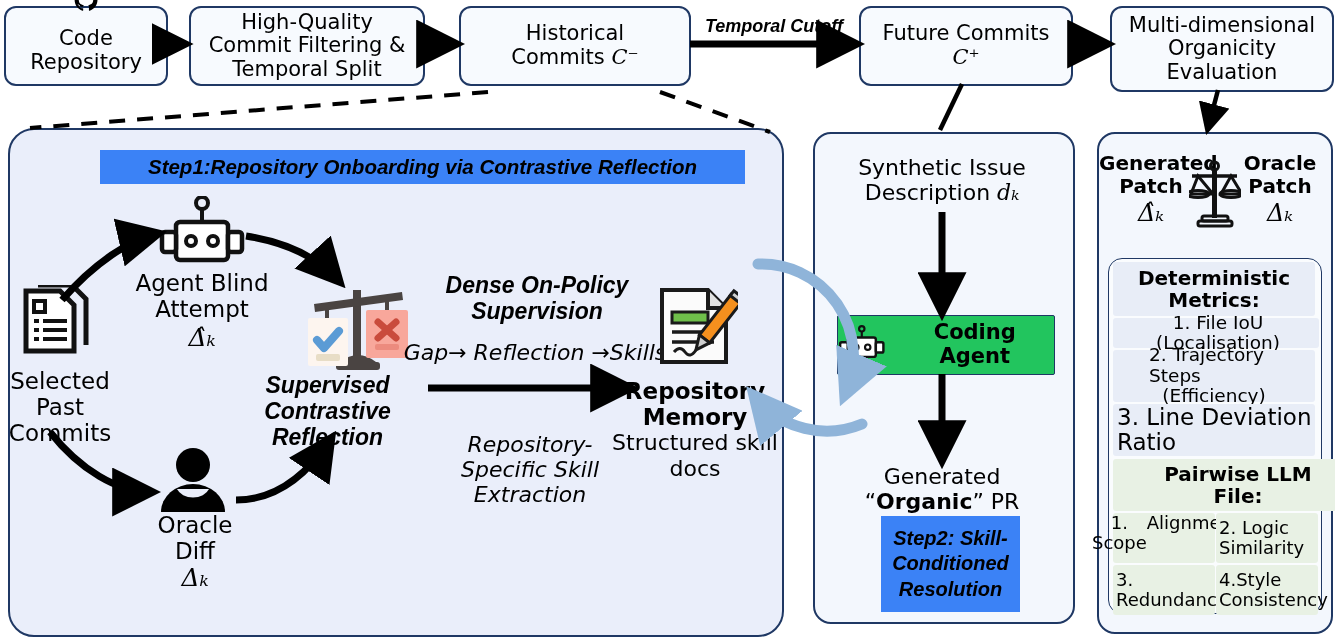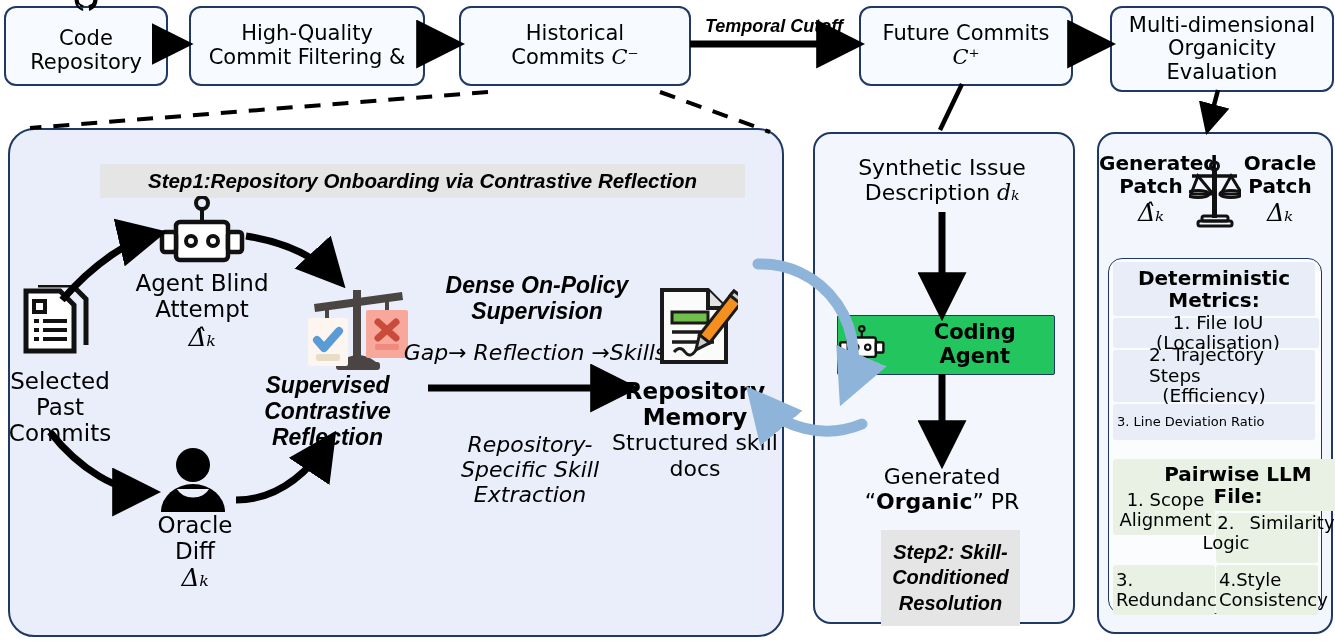--- a/index.html
+++ b/index.html
@@ -16,23 +16,23 @@
          border-radius:26px;}
   .panel2{position:absolute;background:#f3f7fd;border:2px solid #1f3864;
           border-radius:18px;}
   .mathit{font-family:"DejaVu Serif",serif;font-style:italic;}
 
   .lbl{position:absolute;text-align:center;line-height:1.14;}
   .bold{font-weight:bold;}
   .italbold{font-weight:bold;font-style:italic;}
   .ital{font-style:italic;}
 
-  .bandtitle{position:absolute;background:#e5e5e5;display:flex;align-items:center;
+  .bandtitle{position:absolute;background:#3b82f6;display:flex;align-items:center;
              justify-content:center;font-weight:bold;font-style:italic;
-             font-family:"Liberation Sans",sans-serif;font-size:20.5px;color:#000;margin-top:14px;}
+             font-family:"Liberation Sans",sans-serif;font-size:20.5px;color:#000;}
 
   .metricbox{position:absolute;border-radius:3px;display:flex;align-items:center;
              justify-content:center;text-align:center;line-height:1.1;
              font-family:"DejaVu Sans",sans-serif;}
   .mb-blue{background:#e8edf7;}
   .mb-green{background:#e8f1e4;}
 
   svg.ov{position:absolute;left:0;top:0;width:1335px;height:644px;
          pointer-events:none;overflow:visible;}
 
@@ -52,20 +52,21 @@
         <div>Code</div>
         <div>Repository</div>
       </div>
     </div>
   </div>
 
   <div class="tbox" style="left:189px;top:6px;width:232px;height:76px;">
     <div>
       <div>High-Quality</div>
       <div>Commit Filtering &amp;</div>
+      <div>Temporal Split</div>
     </div>
   </div>
 
   <div class="tbox" style="left:459px;top:6px;width:228px;height:76px;">
     <div>
       <div>Historical</div>
       <div><span>Commits</span>
         <span class="mathit">C⁻</span></div>
     </div>
   </div>
@@ -277,34 +278,34 @@
     <span>Deterministic</span>
     <span>Metrics:</span>
   </div>
   <div class="metricbox mb-blue" style="left:1113px;top:318px;width:202px;height:30px;font-size:18.5px;justify-content:flex-start;padding-left:4px;">
     <span>1. File IoU (Localisation)</span>
   </div>
   <div class="metricbox mb-blue" style="left:1113px;top:350px;width:202px;height:52px;flex-direction:column;font-size:18.5px;align-items:stretch;">
     <span style="text-align:left;padding-left:4px;margin-left:32px;">2. Trajectory Steps</span>
     <span style="text-align:center;">(Efficiency)</span>
   </div>
-  <div class="metricbox mb-blue" style="left:1113px;top:404px;width:202px;height:36px;flex-direction:column;font-size:13px;align-items:stretch;">
+  <div class="metricbox mb-blue" style="left:1113px;top:404px;width:202px;height:52px;flex-direction:column;font-size:23px;align-items:stretch;">
     <span style="text-align:left;padding-left:4px;">3. Line Deviation Ratio</span>
   </div>
 
   <div class="metricbox mb-green" style="left:1113px;top:459px;width:202px;height:52px;flex-direction:column;font-weight:bold;font-size:20px;padding-left:24px;">
     <span>Pairwise LLM</span>
     <span>File:</span>
   </div>
-  <div class="metricbox mb-green" style="left:1113px;top:485px;width:99px;height:50px;flex-direction:column;align-items:center;
+  <div class="metricbox mb-green" style="left:1113px;top:513px;width:99px;height:50px;flex-direction:row;align-items:flex-start;
               padding-left:3px;font-size:18px;">
     <span>1. Scope</span>
     <span>Alignment</span>
   </div>
-  <div class="metricbox mb-green" style="left:1216px;top:513px;width:99px;height:50px;flex-direction:row;align-items:flex-start;
+  <div class="metricbox mb-green" style="left:1216px;top:513px;width:99px;height:50px;flex-direction:column;align-items:flex-start;
               padding-left:3px;font-size:18px;">
     <span>2. Logic</span>
     <span>Similarity</span>
   </div>
   <div class="metricbox mb-green" style="left:1113px;top:565px;width:99px;height:50px;flex-direction:column;align-items:flex-start;
               padding-left:3px;font-size:18px;">
     <span>3.</span>
     <span>Redundancy</span>
   </div>
   <div class="metricbox mb-green" style="left:1216px;top:565px;width:99px;height:50px;flex-direction:column;align-items:flex-start;

